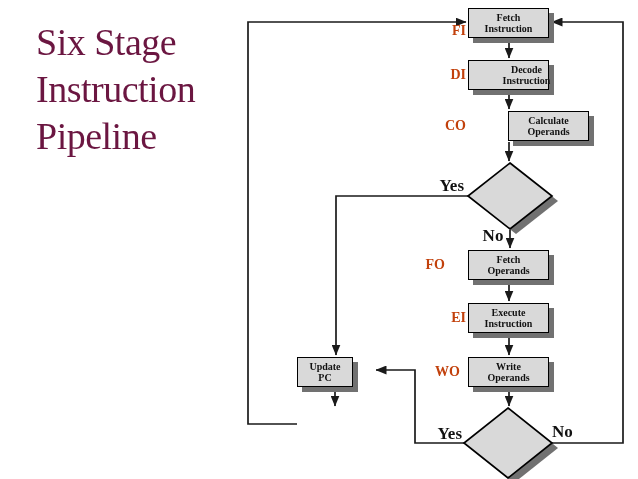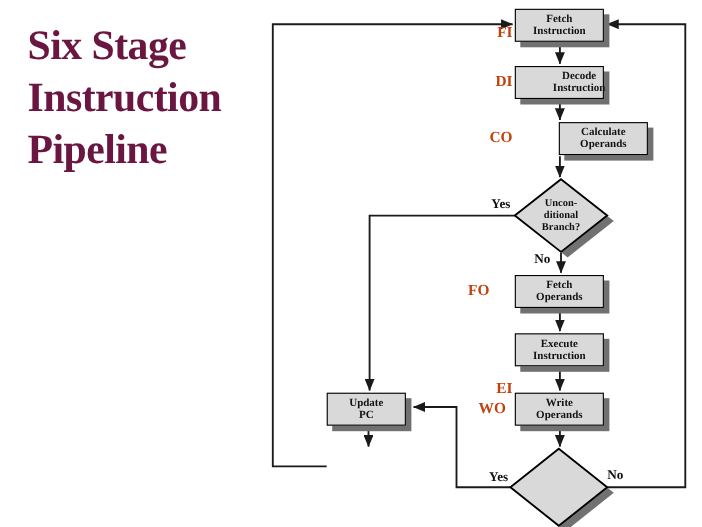--- a/index.html
+++ b/index.html
@@ -12,57 +12,57 @@
   html,body{margin:0;padding:0;background:#ffffff;}
   #slide{
     position:relative;
     width:638px;height:479px;
     background:#ffffff;
     overflow:hidden;
     font-family:"Liberation Serif", serif;
   }
   #title{
     position:absolute;
-    left:25px;top:19px;
+    left:36px;top:19px;
     font-size:38px;
     line-height:47px;
-    font-weight:bold;
+    font-weight:normal;
     letter-spacing:-0.5px;
     color:var(--title-color);
     white-space:pre-line;
   }
   svg.layer{position:absolute;left:0;top:0;width:638px;height:479px;}
   .fbox{
     position:absolute;
     width:81px;height:30px;
     background:var(--box-fill);
     border:1.8px solid var(--box-border);
     box-shadow:5px 5px 0 var(--shadow);
     box-sizing:border-box;
     display:flex;align-items:center;justify-content:center;
     text-align:center;
     font-weight:bold;
     font-size:10px;line-height:11.5px;
     white-space:pre-line;
     color:#111;
   }
-  .sbox{width:72px;}
+  .sbox{width:56px;}
   .abbr{
     position:absolute;
     width:42px;height:16px;
     text-align:right;
     font-weight:bold;
     font-size:14px;line-height:16px;
     color:#c2410c;
   }
   .yesno{
     position:absolute;
     height:13px;
     font-weight:bold;
-    font-size:12px;line-height:13px;
+    font-size:17px;line-height:13px;
     color:#111;
   }
   .dtext{
     position:absolute;
     text-align:center;
     font-weight:bold;
     white-space:pre-line;
     color:#111;
   }
   #d1-text{left:470px;top:180px;width:80px;font-size:9.5px;line-height:11px;}
@@ -129,25 +129,22 @@
   <div class="fbox" style="left:468px;top:357px;">Write
 Operands</div>
 
   <div class="fbox sbox" style="left:297px;top:357px;">Update
 PC</div>
 
   <div class="abbr" style="left:424px;top:23px;">FI</div>
   <div class="abbr" style="left:424px;top:67px;">DI</div>
   <div class="abbr" style="left:424px;top:118px;">CO</div>
   <div class="abbr" style="left:403px;top:257px;">FO</div>
-  <div class="abbr" style="left:424px;top:310px;margin-top:36px;">EI</div>
+  <div class="abbr" style="left:424px;top:310px;">EI</div>
   <div class="abbr" style="left:418px;top:364px;">WO</div>
 
-  <div class="dtext" id="d1-text">Uncon-
-ditional
-Branch?</div>
 
   <div class="yesno" style="left:434px;top:179px;width:30px;text-align:right;">Yes</div>
   <div class="yesno" style="left:478px;top:229px;width:30px;text-align:center;">No</div>
   <div class="yesno" style="left:432px;top:427px;width:30px;text-align:right;">Yes</div>
   <div class="yesno" style="left:552px;top:425px;width:28px;text-align:left;">No</div>
 
 </div>
 
 </body></html>

